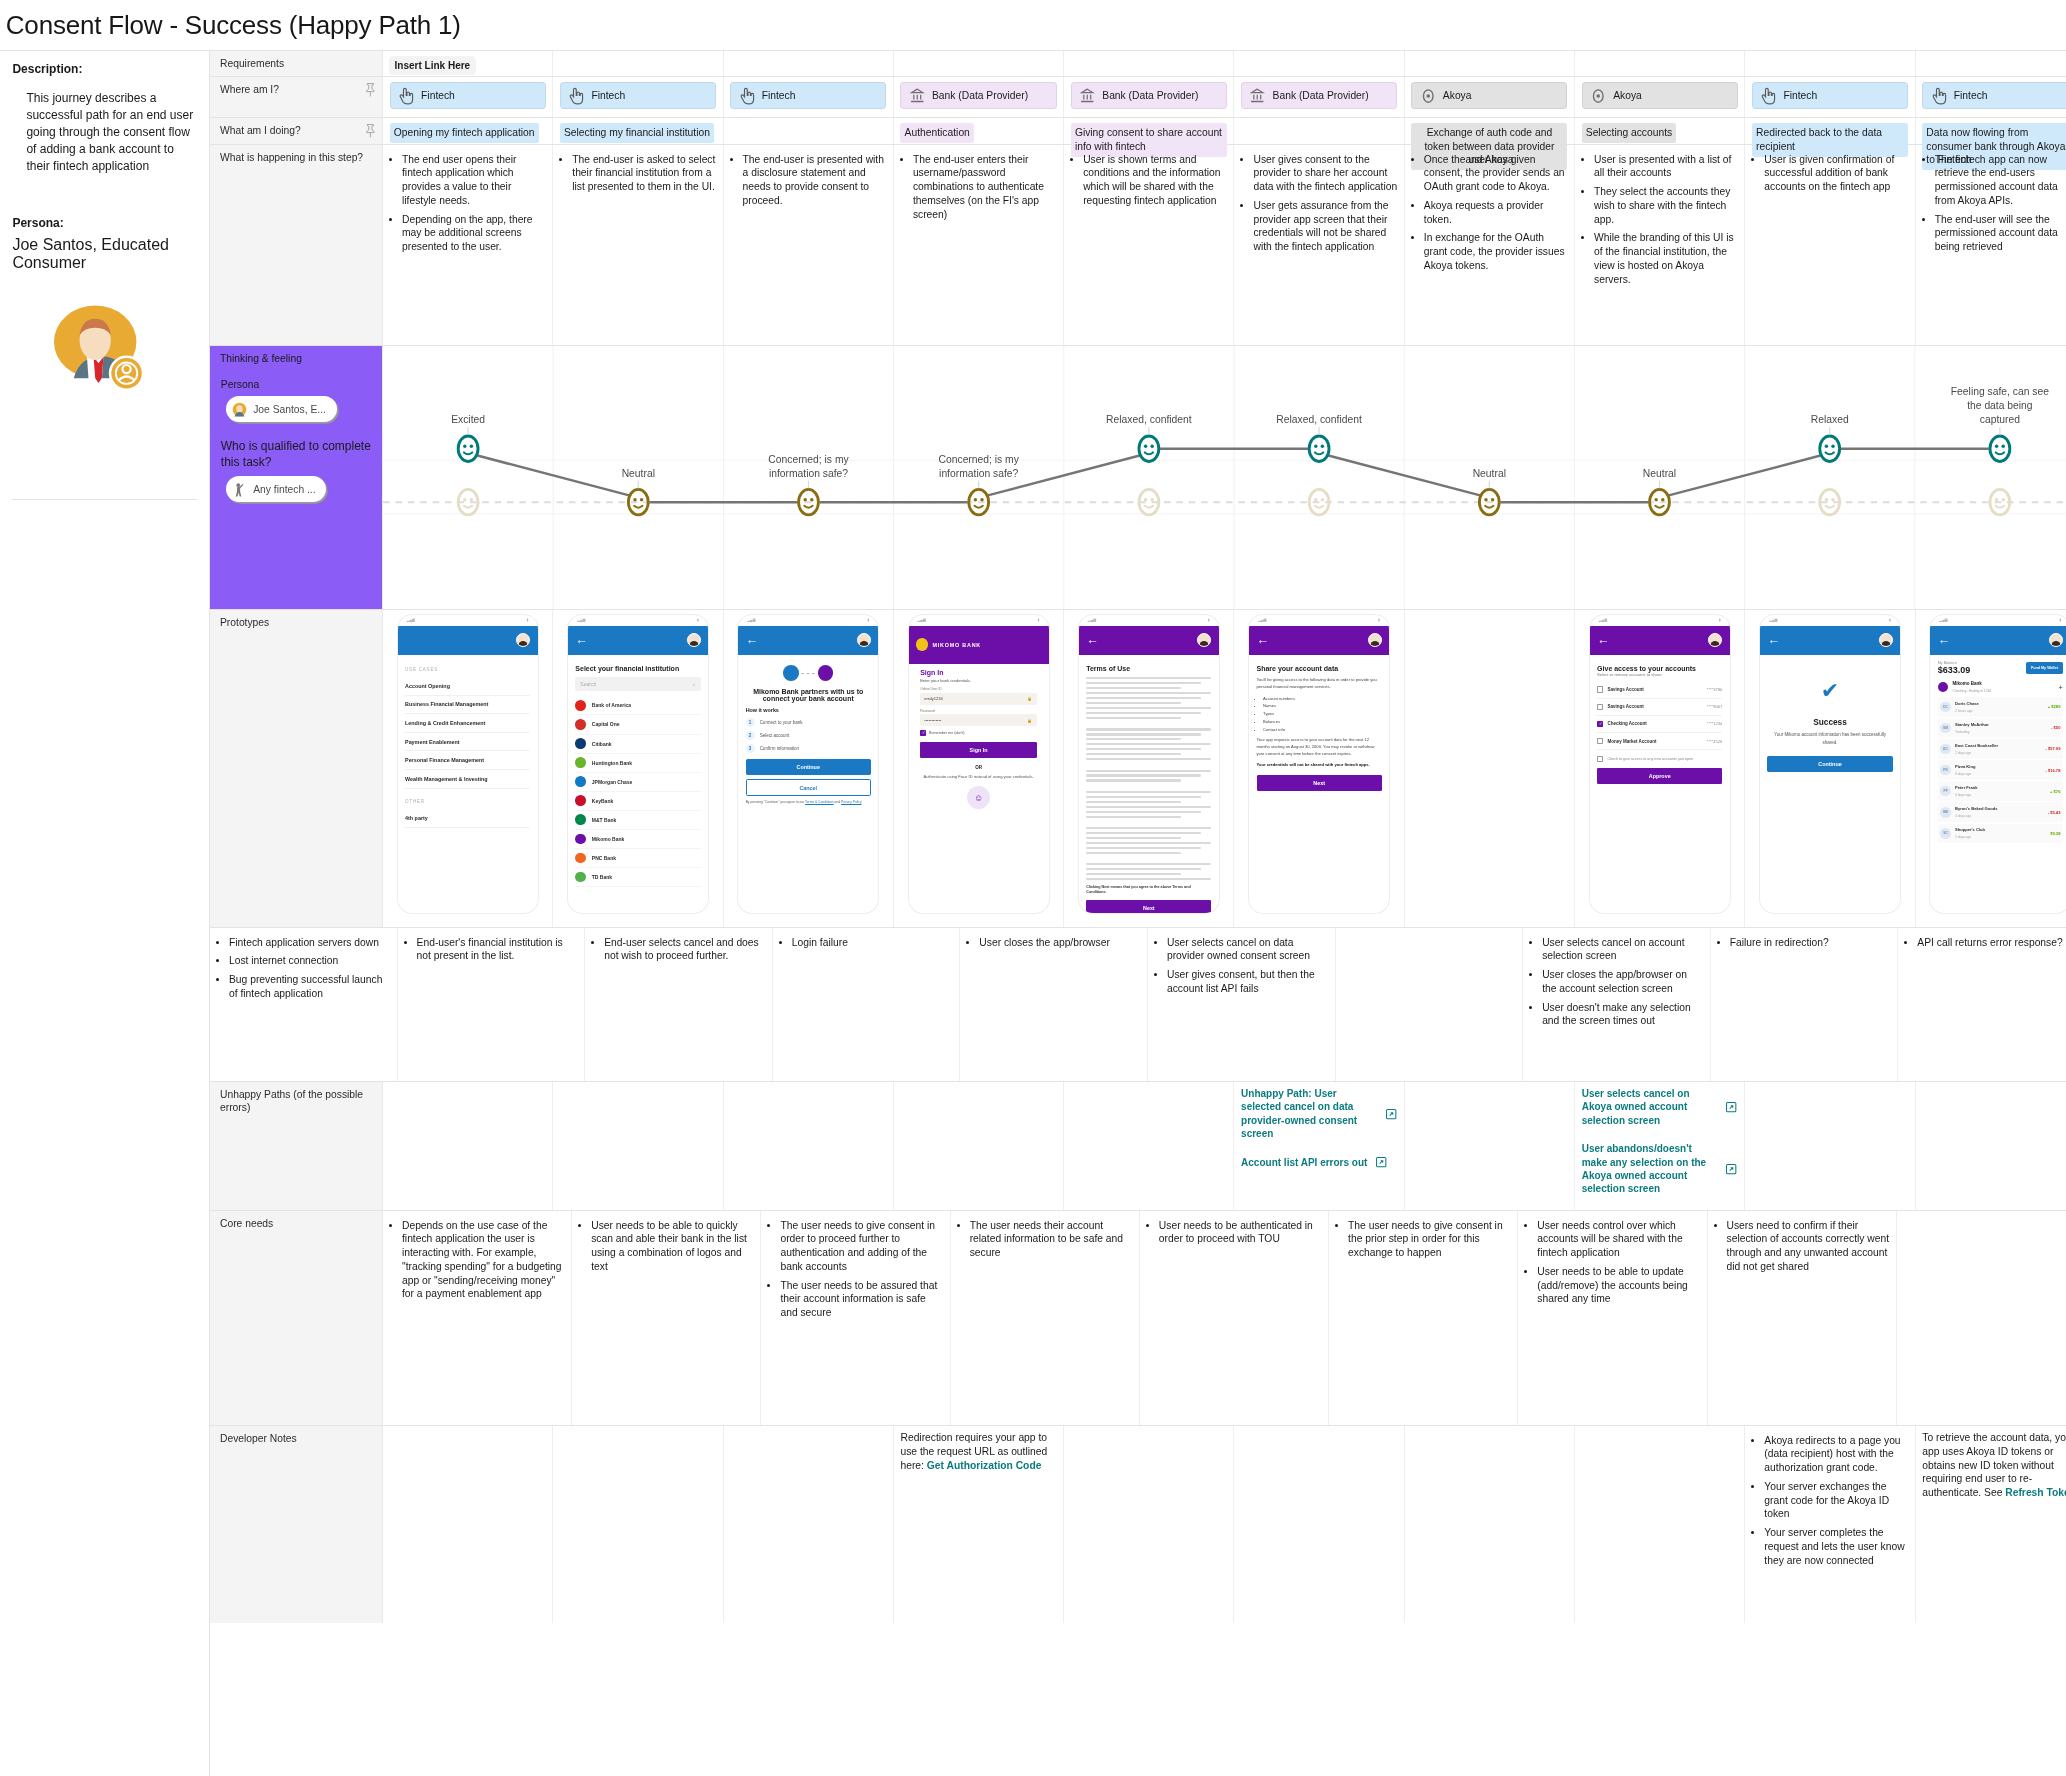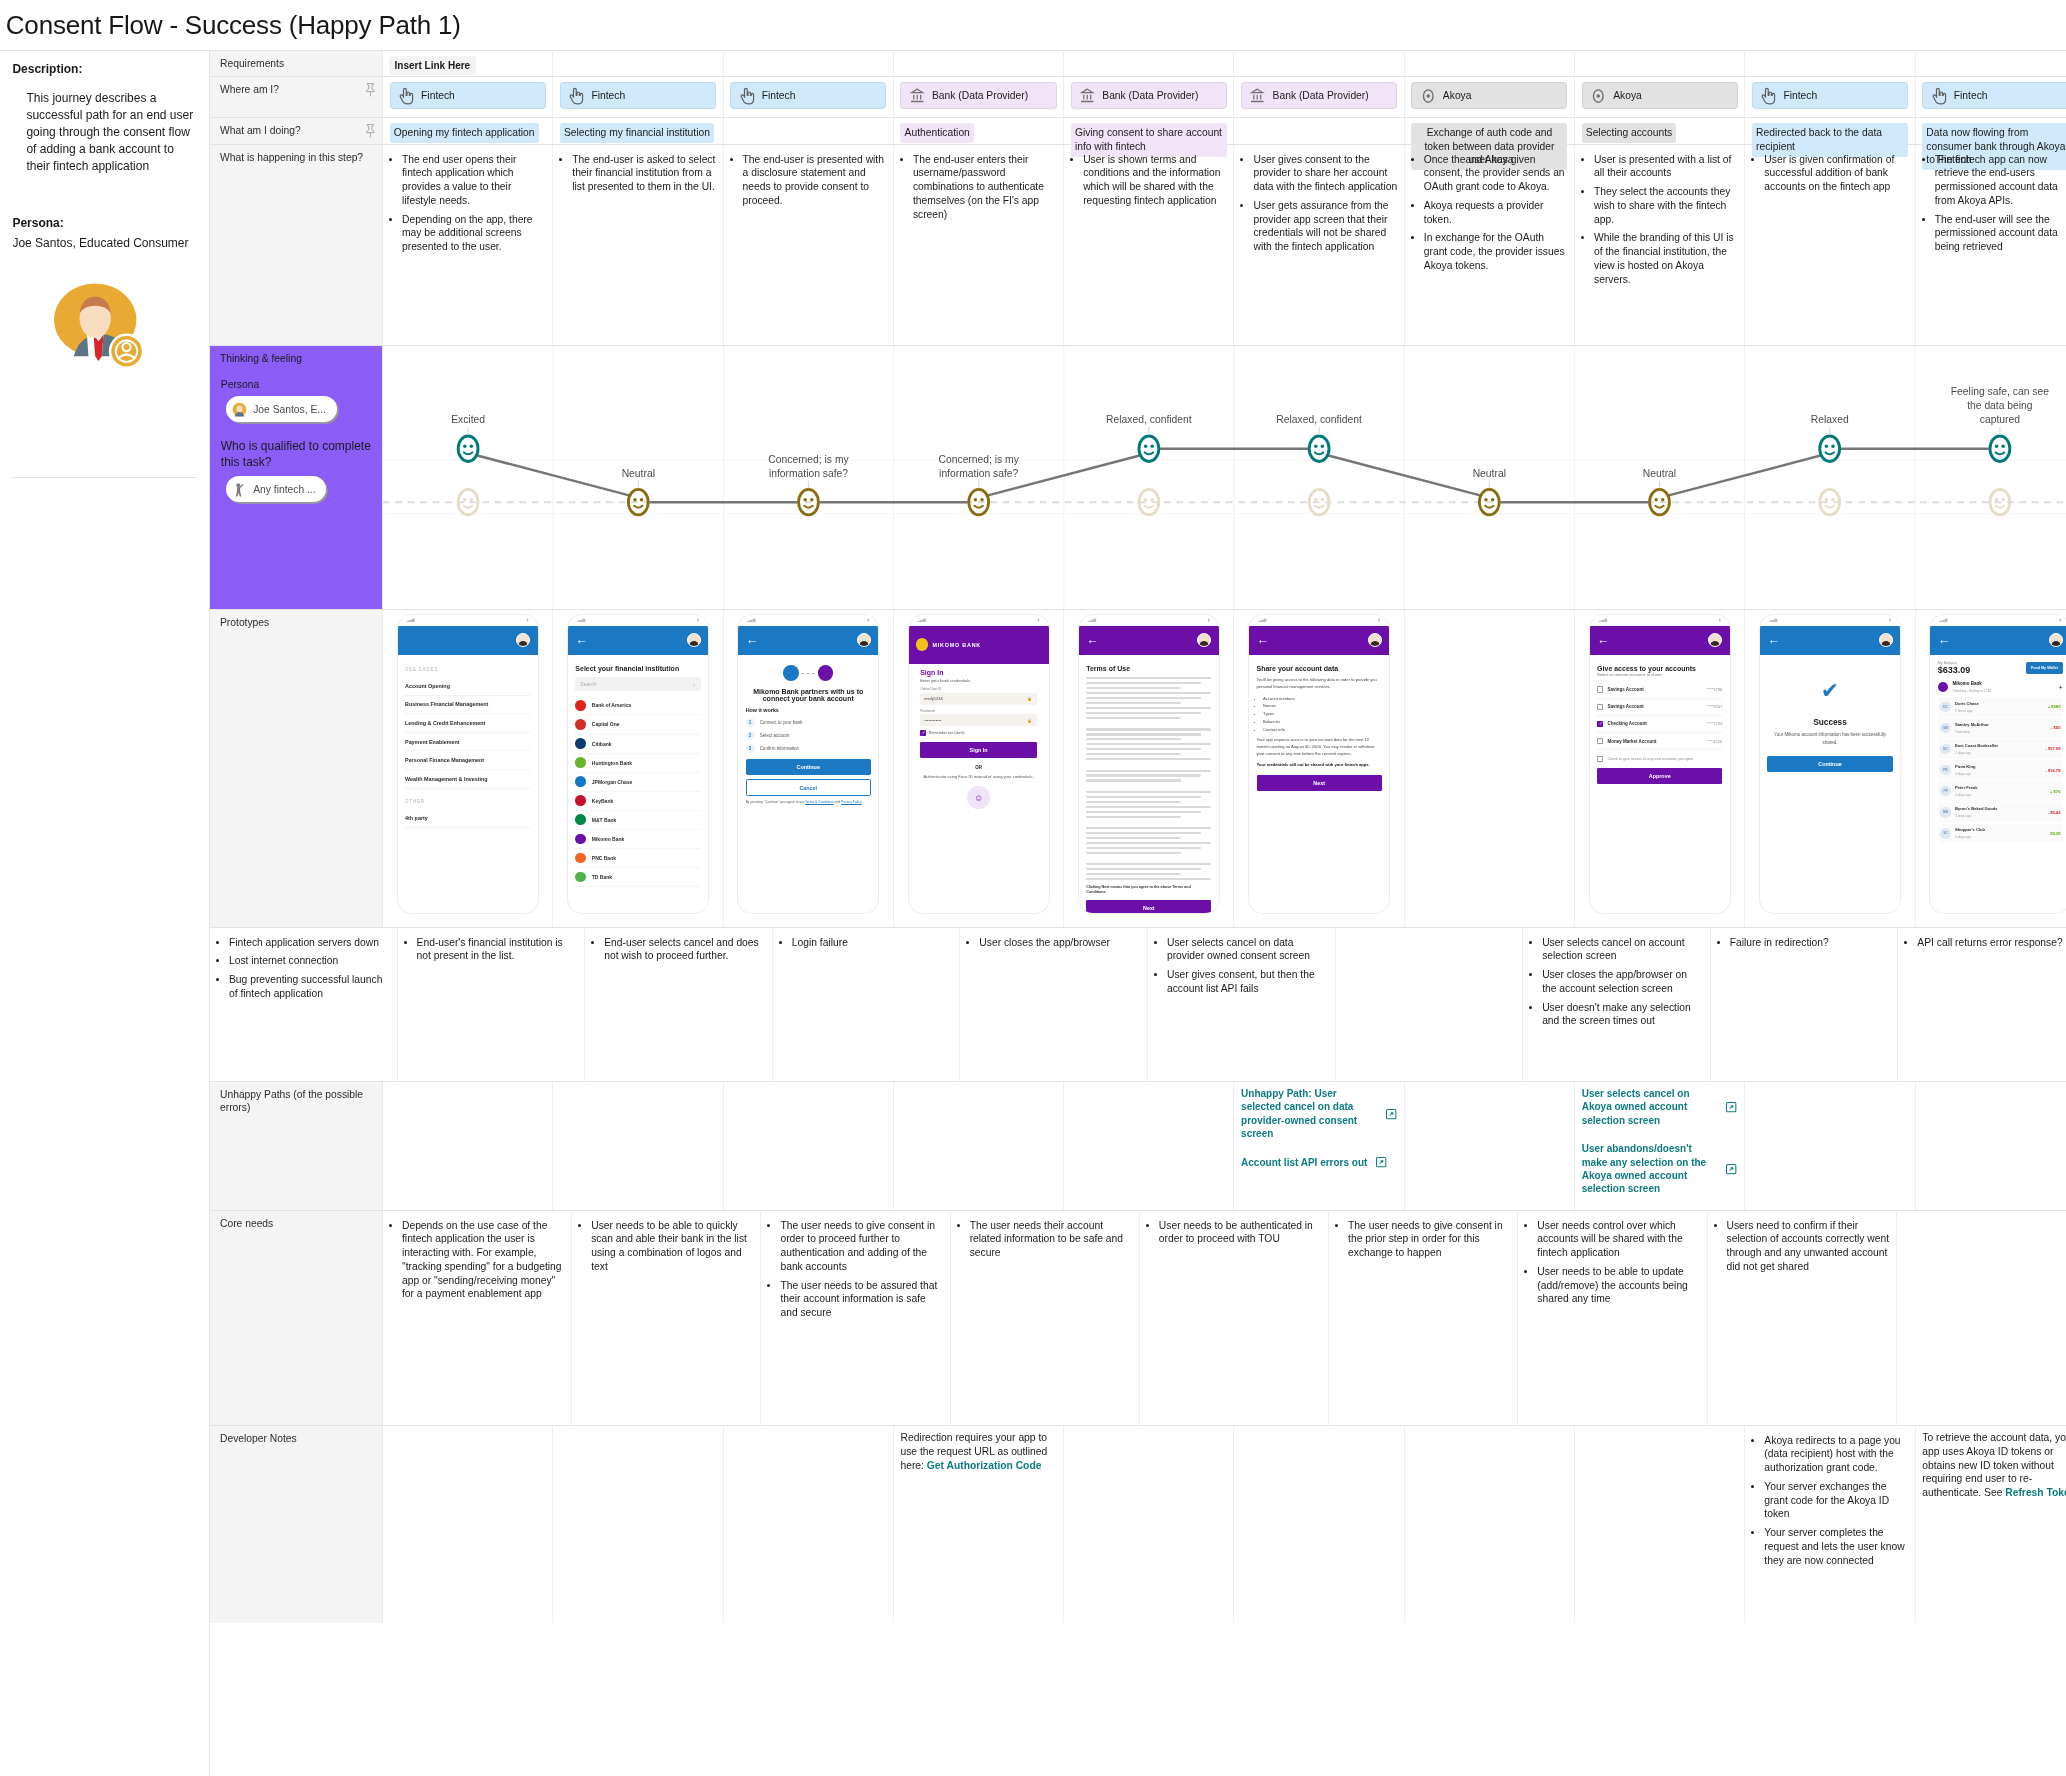--- a/index.html
+++ b/index.html
@@ -15,21 +15,21 @@
   .title-bar { height:50px; display:flex; align-items:center; padding-left:5.8px; }
   .title-bar h1 { font-size:26px; font-weight:400; margin:0; letter-spacing:-0.2px; color:#171717; }
 
   .board { display:flex; width:2085px; height:1727px; border-top:0.8px solid #e3e3e3; }
 
   
   .leftpanel { width:210px; flex:0 0 210px; border-right:0.8px solid #e3e3e3; padding:10.7px 12.4px 0 12.4px; background:#fff; }
   .leftpanel .lbl { font-size:12px; font-weight:bold; margin:0 0 14px 0; }
   .leftpanel .desc { font-size:12px; line-height:1.42; margin:0 0 41px 14px; }
   .persona-lbl { font-size:12px; font-weight:bold; margin:0 0 6.6px 0; }
-  .persona-name { font-size:12px; margin:0 0 21.5px 0; }
+  .persona-name { font-size:16px; margin:0 0 21.5px 0; }
   .avatar-wrap { width:99px; height:99px; margin-left:37px; position:relative; }
   .leftpanel-spacer { height:107px; border-bottom:0.8px solid #e3e3e3; }
 
   
   .grid { flex:1 1 auto; display:flex; flex-direction:column; }
   .row { display:flex; border-bottom:0.8px solid #e3e3e3; }
   .rowlabel {
     width:173px; flex:0 0 173px; background:#f4f4f4; border-right:0.8px solid #e9e9e9;
     font-size:10.3px; color:#2b2b2b; padding:5.8px 6.6px 4.1px 10px; position:relative;
     display:flex; align-items:flex-start; justify-content:space-between;

